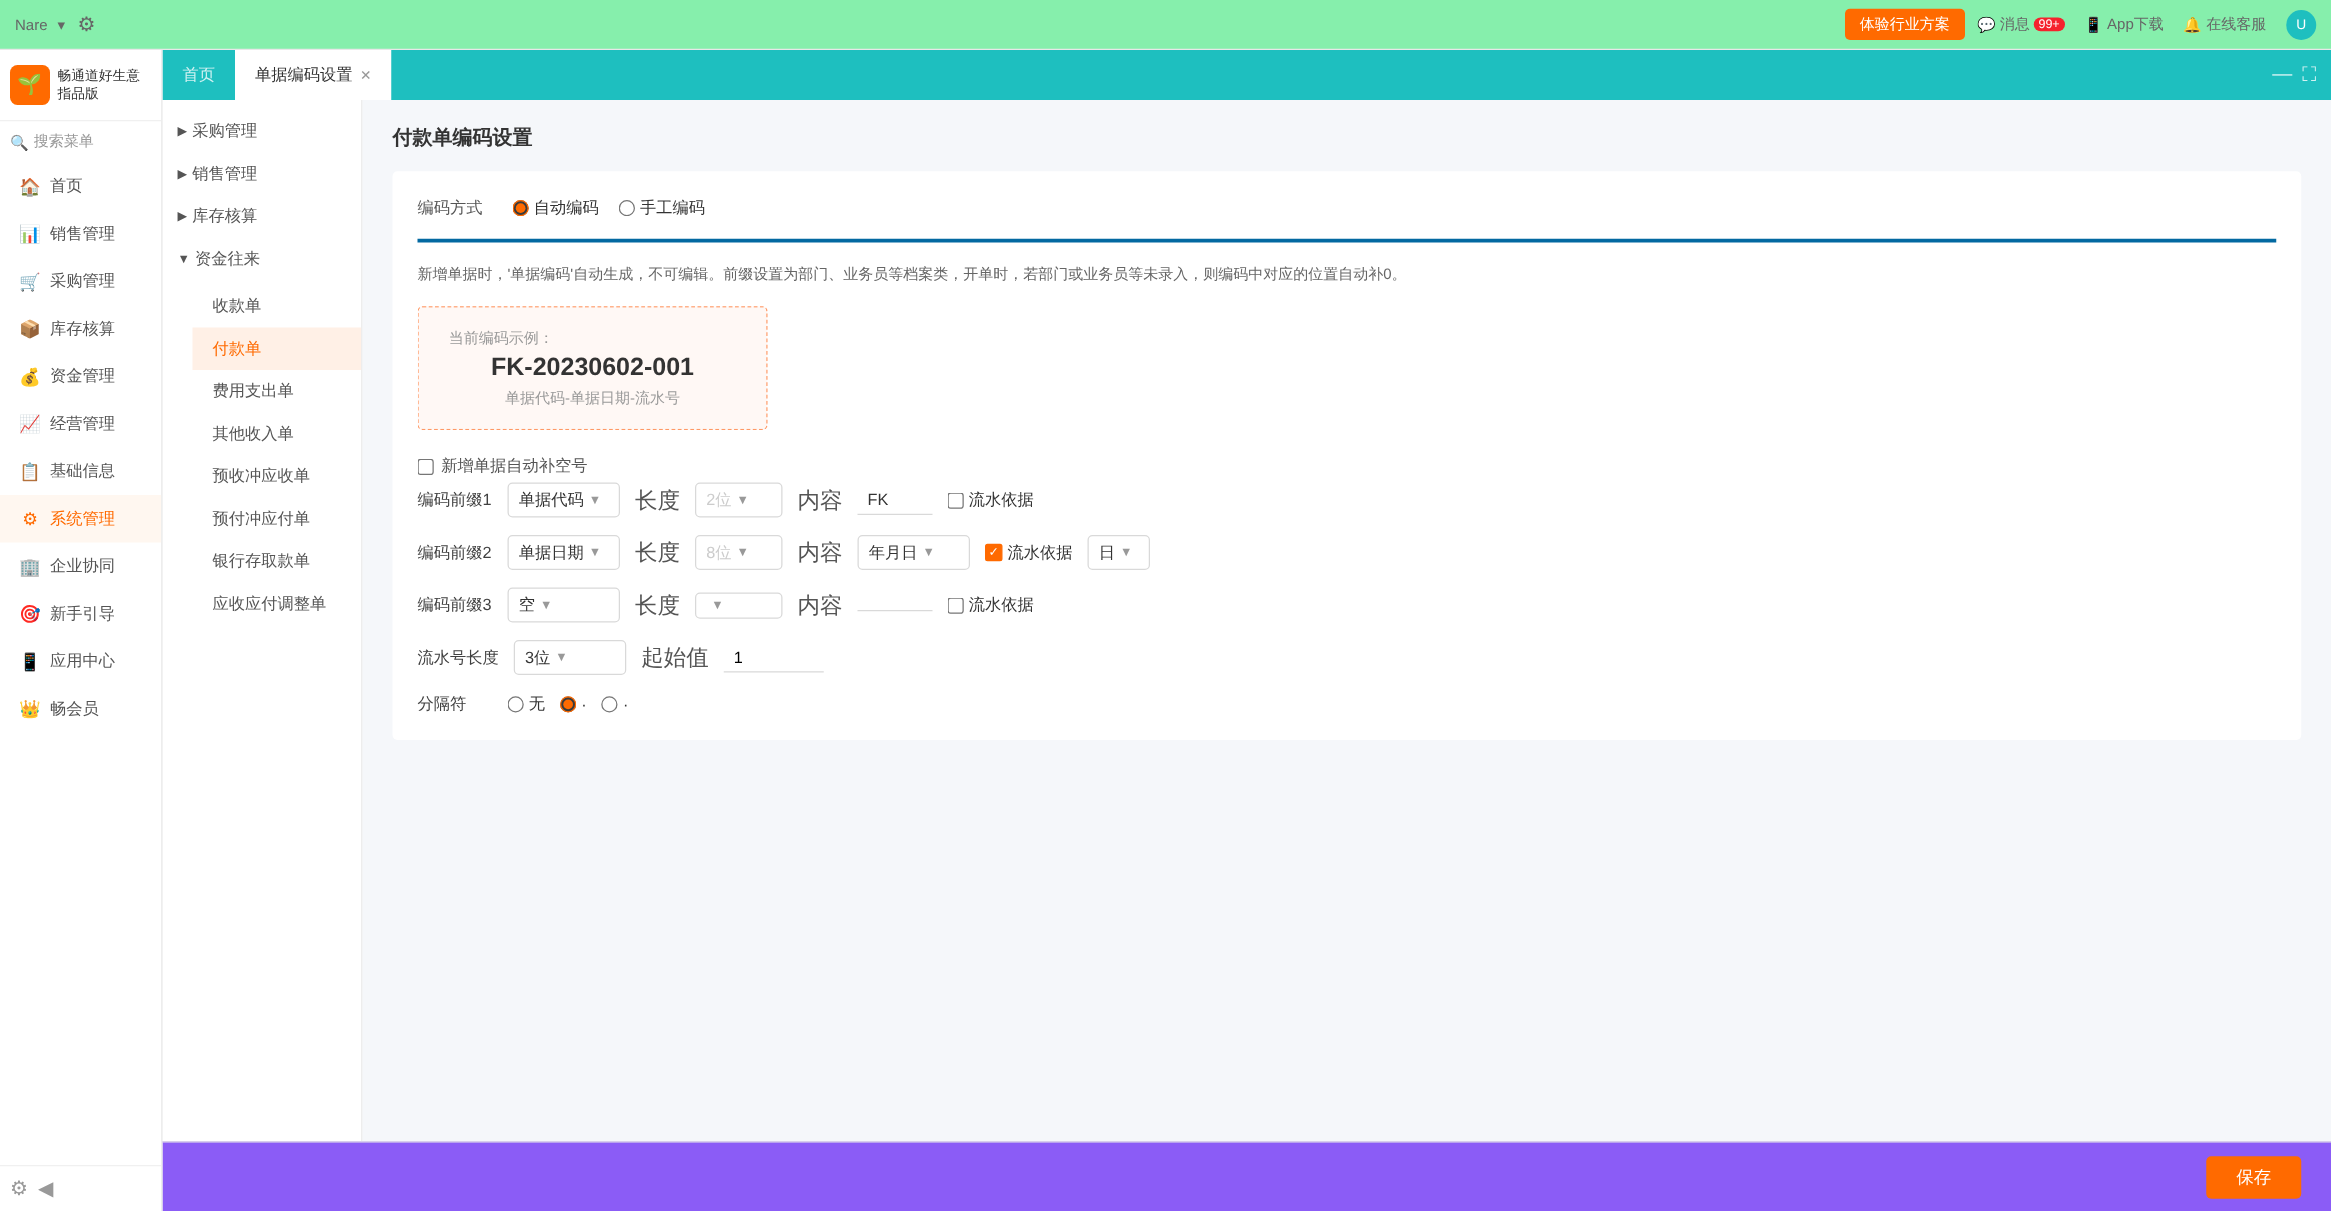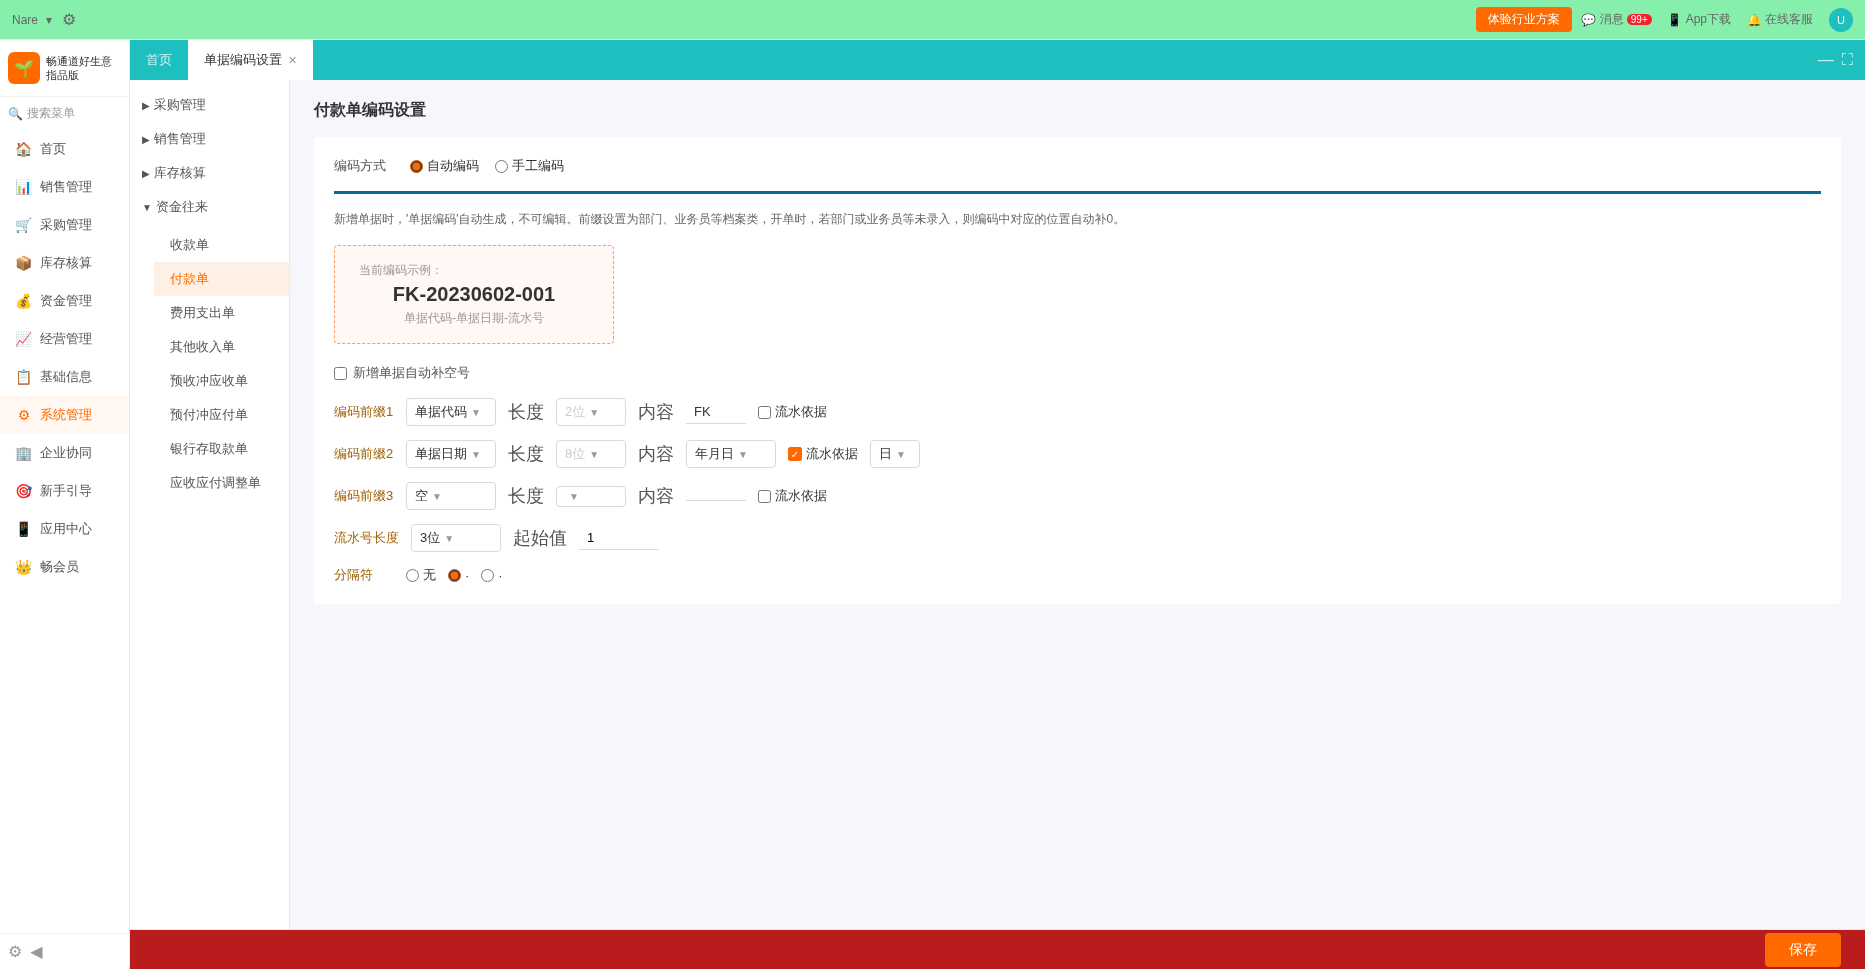--- a/index.html
+++ b/index.html
@@ -65,39 +65,39 @@
 
     
     .info-text { font-size: 12px; color: #666; margin-bottom: 16px; line-height: 1.6; }
 
     
     .preview-box { border: 1px dashed #ff9966; background: #fff8f5; border-radius: 4px; padding: 16px 24px; display: inline-block; margin-bottom: 20px; min-width: 280px; }
     .preview-code { font-size: 20px; font-weight: bold; color: #333; text-align: center; }
     .preview-desc { font-size: 12px; color: #999; text-align: center; margin-top: 4px; }
 
     
-    .checkbox-row { display: flex; align-items: center; gap: 6px; margin-bottom: 16px; font-size: 13px; color: #555; }
+    .checkbox-row { display: flex; align-items: center; gap: 6px; margin-bottom: 4px; font-size: 13px; color: #555; }
     .checkbox-row input[type="checkbox"] { accent-color: #ff6a00; }
 
     
     .form-row { display: flex; align-items: center; gap: 12px; margin-bottom: 14px; flex-wrap: wrap; }
-    .form-label { color: #a16207; font-size: 13px; white-space: nowrap; min-width: 60px; }
+    .form-label { color: #404040; font-size: 13px; white-space: nowrap; min-width: 60px; }
     .form-select { border: 1px solid #d9d9d9; border-radius: 4px; padding: 4px 8px; font-size: 13px; color: #333; background: #fff; cursor: pointer; display: flex; align-items: center; gap: 4px; min-width: 90px; position: relative; }
     .form-select-arrow { color: #999; font-size: 10px; }
     .form-inline-label { color: #555; font-size: 18px; white-space: nowrap; }
 
     
     .serial-row { display: flex; align-items: center; gap: 12px; margin-bottom: 14px; }
 
     
     .separator-row { display: flex; align-items: center; gap: 12px; margin-top: 8px; }
     .separator-options { display: flex; align-items: center; gap: 12px; }
 
     
-    .bottom-bar { height: 40px; background: #b91c1c; border-top: 1px solid #e8e8e8; display: flex; align-items: center; justify-content: flex-end; padding: 0 24px; flex-shrink: 0; }
+    .bottom-bar { height: 56px; background: #8b5cf6; border-top: 1px solid #e8e8e8; display: flex; align-items: center; justify-content: flex-end; padding: 0 24px; flex-shrink: 0; }
     .save-btn { background: #ff6a00; color: #fff; border: none; border-radius: 4px; padding: 8px 24px; font-size: 14px; cursor: pointer; }
 
     
     .custom-checkbox { width: 14px; height: 14px; border: 1px solid #d9d9d9; border-radius: 2px; display: inline-flex; align-items: center; justify-content: center; background: #fff; cursor: pointer; }
     .custom-checkbox.checked { background: #ff6a00; border-color: #ff6a00; color: #fff; font-size: 10px; }
   </style>
 </head>
 <body>
 
 <div class="top-bar">

